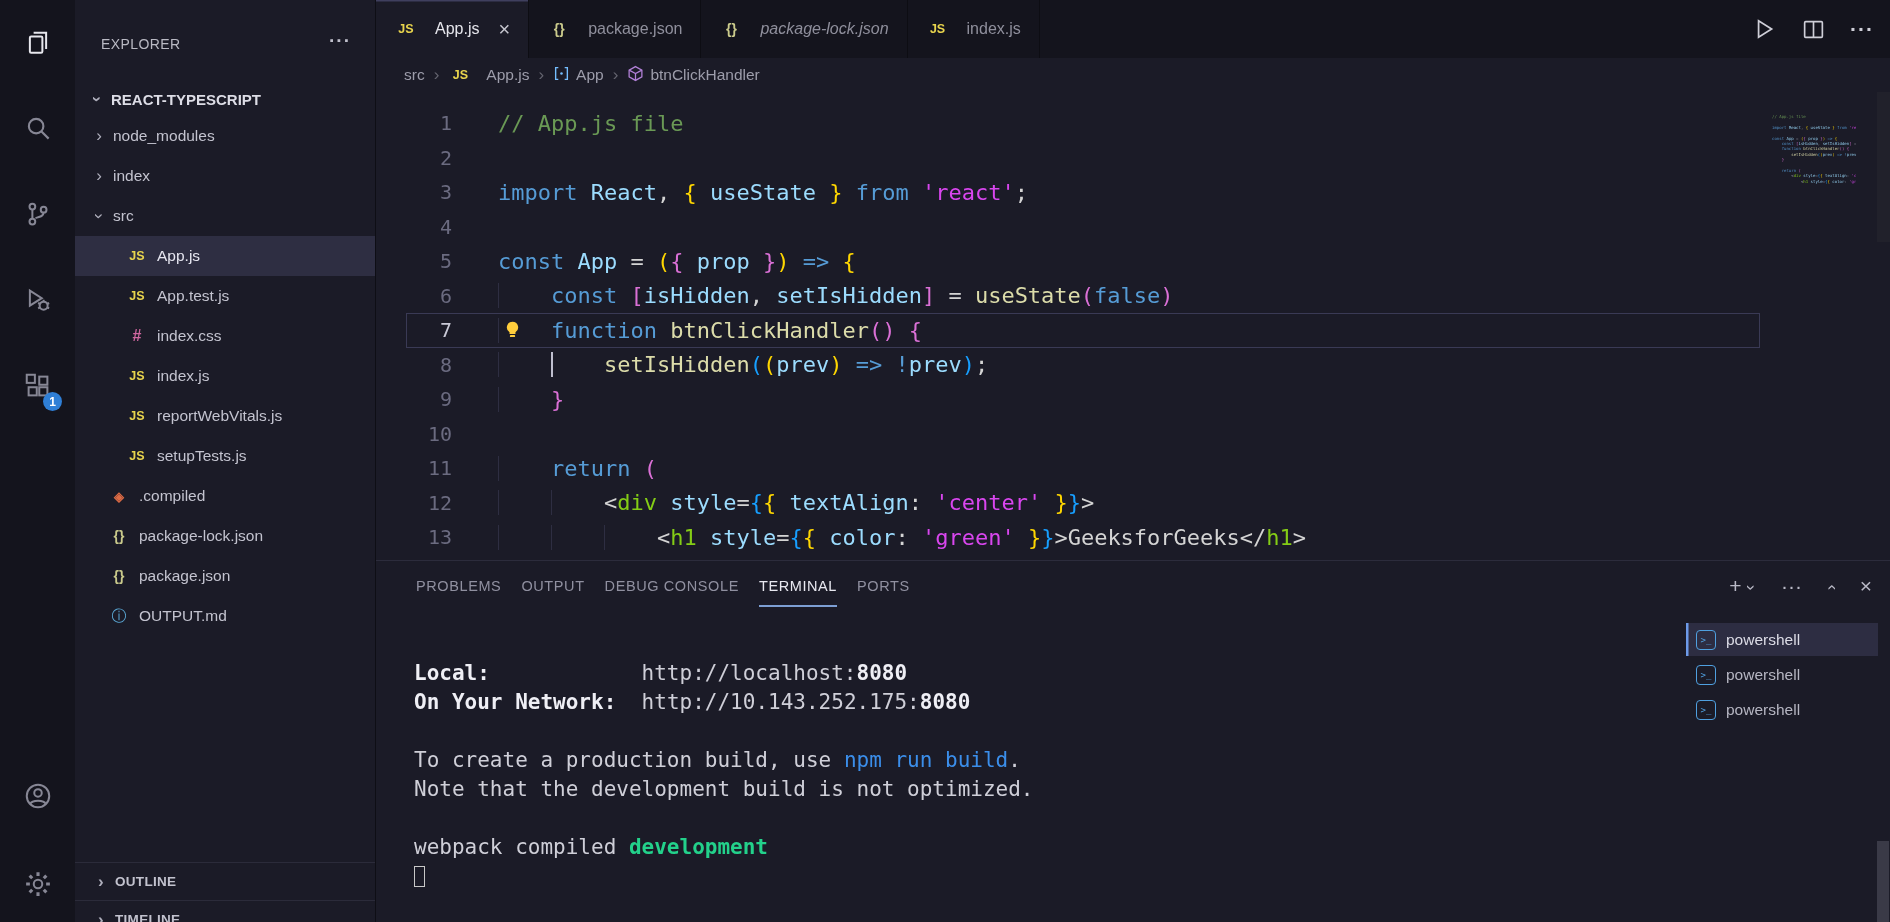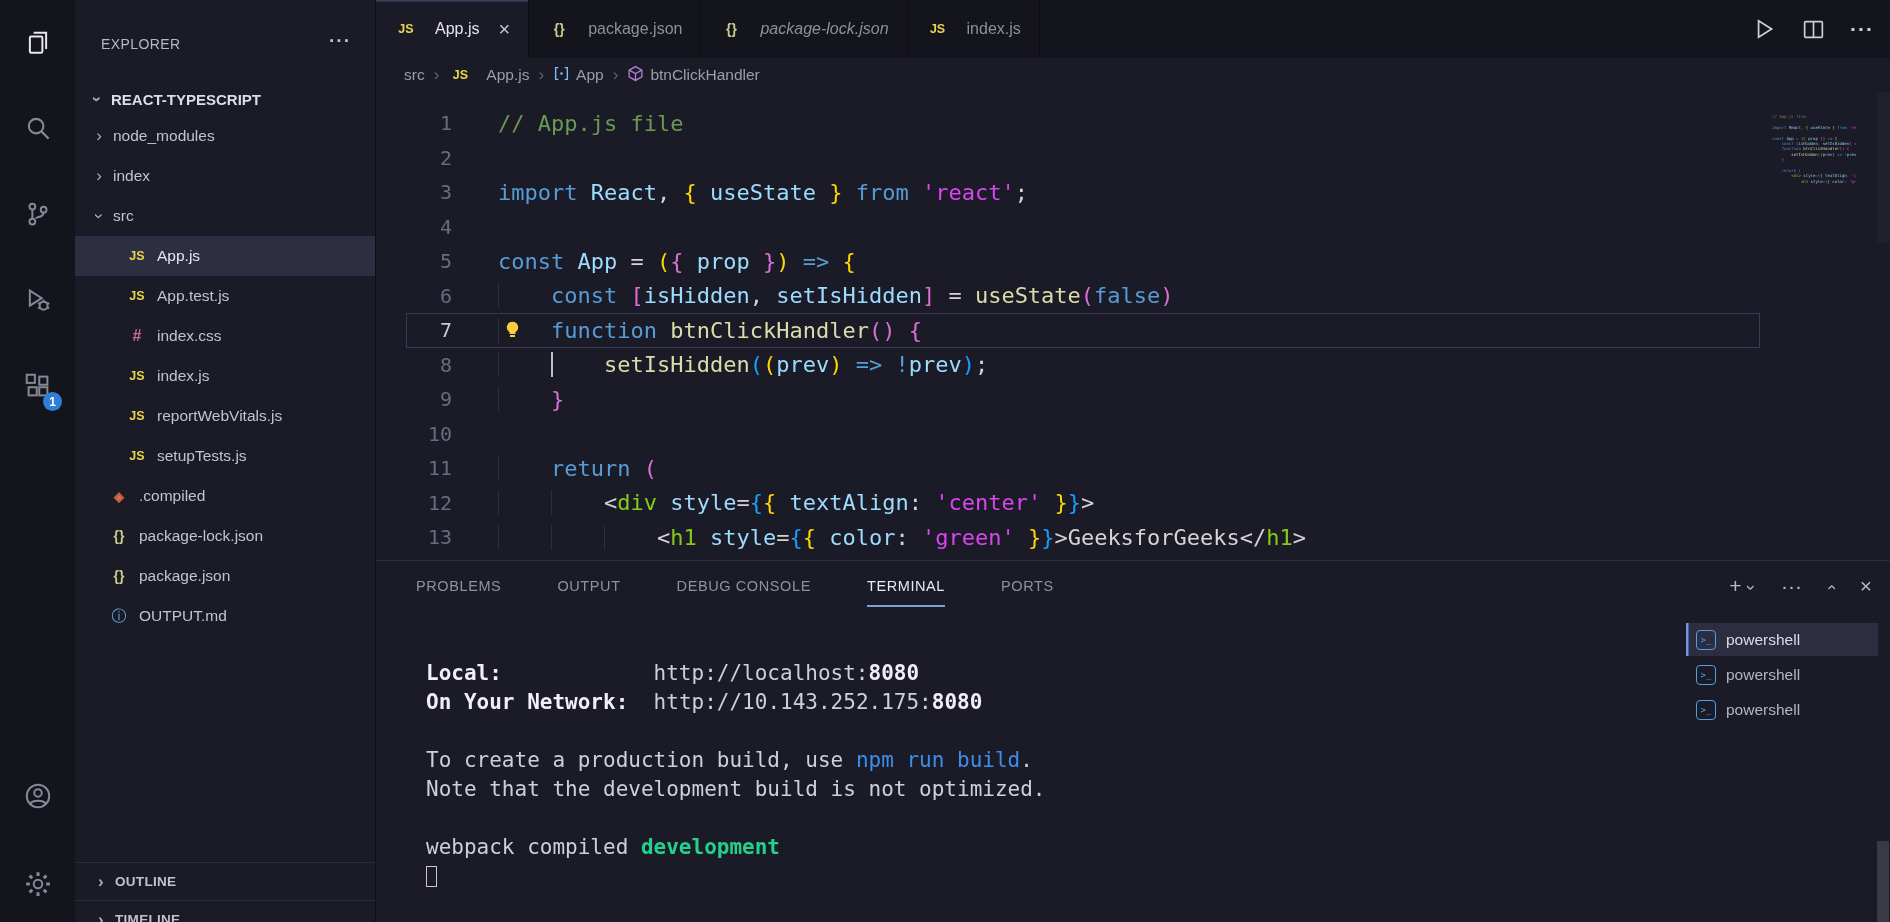--- a/index.html
+++ b/index.html
@@ -72,21 +72,21 @@
   .panel{position:absolute;left:0;top:560px;right:0;bottom:0;background:#1b1b27;border-top:1px solid #2c2c3c}
   .panel-head{height:48px;display:flex;align-items:center;gap:36px;padding-left:40px;position:relative}
   .ptab{font-size:14.5px;letter-spacing:.6px;color:#9090a0;padding:15px 0 11px;border-bottom:2px solid transparent;cursor:pointer;white-space:nowrap}
   .ptab.active{color:#e8e8f0;border-bottom-color:#7d9fd4}
   .panel-actions{position:absolute;right:18px;top:0;height:48px;display:flex;align-items:center;color:#b9b9c6}
   .pa{font-size:21px;cursor:pointer;line-height:1;margin-left:26px}
   .pa.first{margin-left:0}
   .pa.tight{margin-left:8px}
   .rot-d{display:inline-block;transform:rotate(90deg);font-size:17px}
   .rot-u{display:inline-block;transform:rotate(-90deg);font-size:17px}
-  .term-out{position:absolute;left:50px;top:98px;right:230px;font-family:"DejaVu Sans Mono",monospace;font-size:21px;color:#cfcfd8}
+  .term-out{position:absolute;left:38px;top:98px;right:230px;font-family:"DejaVu Sans Mono",monospace;font-size:21px;color:#cfcfd8}
   .t-line{min-height:29px;line-height:29px;white-space:pre}
   .t-b{color:#efeff5;font-weight:bold}
   .t-cyan{color:#3b8eea}
   .t-green{color:#23d18b;font-weight:bold}
   .t-cursor{display:inline-block;width:11px;height:21px;border:1.5px solid #c8c8c8;vertical-align:-4px}
   .term-list{position:absolute;top:62px;right:12px;width:192px}
   .tl-row{height:33px;margin-bottom:2px;display:flex;align-items:center;gap:10px;padding-left:10px;font-size:15.5px;color:#b6b6c2;cursor:pointer}
   .tl-row.selected{background:#2d2d42;box-shadow:inset 2.5px 0 0 #6d9ae8;color:#dcdce6}
   .tl-icon{width:20px;height:20px;border:1.5px solid #4fa0e0;border-radius:4px;color:#4fa0e0;font-family:"DejaVu Sans Mono",monospace;font-size:9px;display:flex;align-items:center;justify-content:center;flex:none}
   .pscroll{position:absolute;right:1px;top:280px;width:12px;height:82px;background:#3a3a47}
@@ -365,21 +365,21 @@
           <div class="mm-line"></div>
           <div class="mm-line"><span class="tk-ind">    </span><span class="tk-kw">return</span><span> </span><span class="tk-b2">(</span></div>
           <div class="mm-line"><span class="tk-ind">    </span><span class="tk-ind">    </span><span>&lt;</span><span class="tk-tag">div</span><span> </span><span class="tk-var">style</span><span>=</span><span class="tk-b3">{</span><span class="tk-b1">{</span><span> </span><span class="tk-var">textAlign</span><span>: </span><span class="tk-str">'center'</span></div>
           <div class="mm-line"><span class="tk-ind">    </span><span class="tk-ind">    </span><span class="tk-ind">    </span><span>&lt;</span><span class="tk-tag">h1</span><span> </span><span class="tk-var">style</span><span>=</span><span class="tk-b3">{</span><span class="tk-b1">{</span><span> </span><span class="tk-var">color</span><span>: </span><span class="tk-str">'green'</span></div>
         </div>
       <div class="escroll"></div>
     </div>
 
     <div class="panel">
       <div class="panel-head">
-        <div id="panel-tabs" style="display:flex;gap:56px">
+        <div id="panel-tabs" style="display:flex;gap:20px">
             <span class="ptab">PROBLEMS</span>
             <span class="ptab">OUTPUT</span>
             <span class="ptab">DEBUG CONSOLE</span>
             <span class="ptab active">TERMINAL</span>
             <span class="ptab">PORTS</span>
           </div>
         <div class="panel-actions" id="panel-actions">
             <span class="pa first"><span>+</span></span>
             <span class="pa tight"><span class="rot-d">›</span></span>
             <span class="pa"><span>···</span></span>

